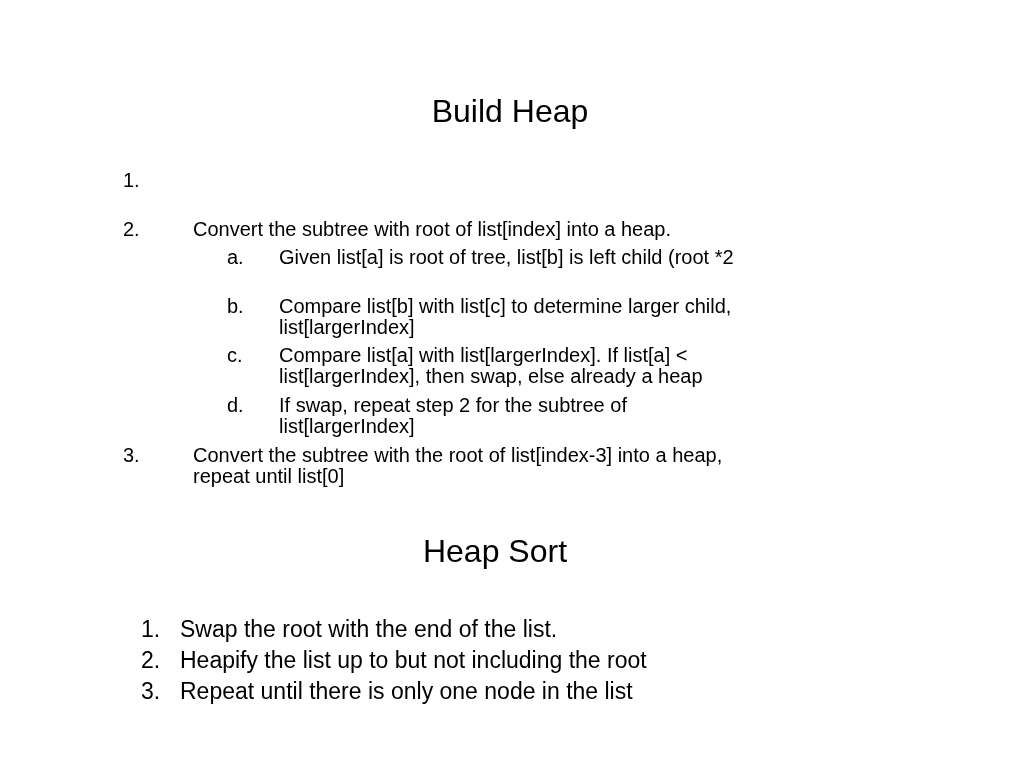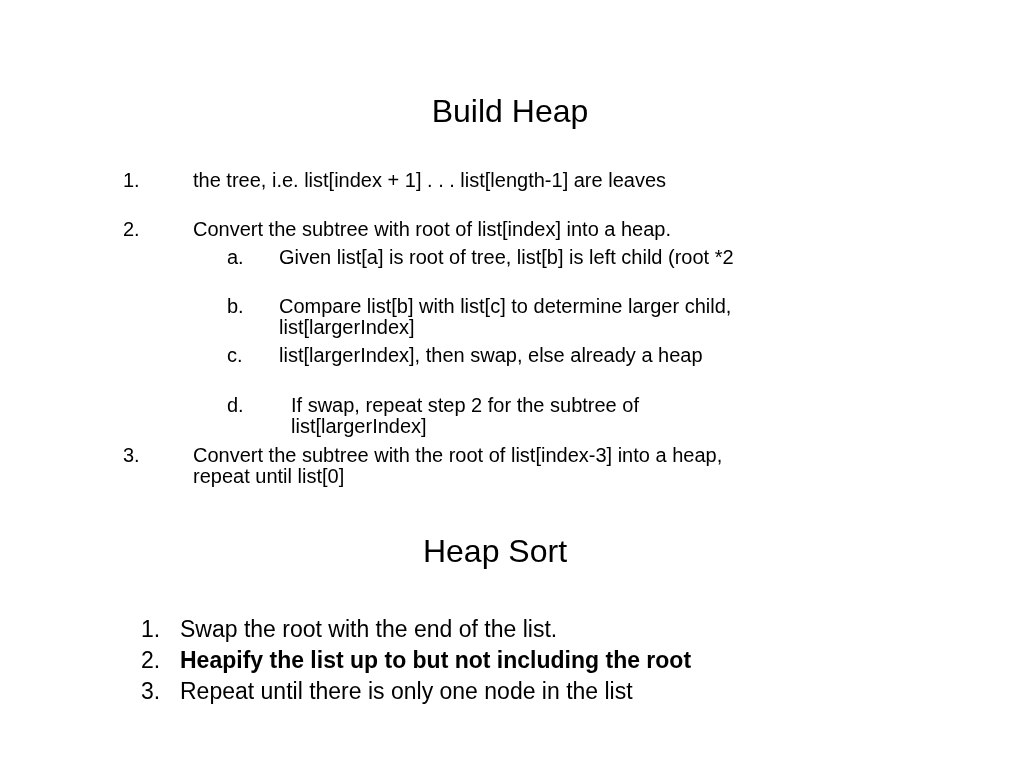--- a/index.html
+++ b/index.html
@@ -70,21 +70,20 @@
 </head>
 <body>
 
 <h1 class="title" id="title-build">Build Heap</h1>
 
 <div class="list-a">
 
   <div class="row" style="top:170px;left:0;">
     <span class="num" style="left:123px;">1.</span>
     <span class="txt" style="left:193px;">
-      <span>the tree, i.e. list[index + 1] . . . list[length-1] are leaves</span>
     </span>
   </div>
 
   <div class="row" style="top:219px;left:0;">
     <span class="num" style="left:123px;">2.</span>
     <span class="txt" style="left:193px;">
       <span>Convert the subtree with root of list[index] into a heap.</span>
     </span>
   </div>
 
@@ -99,27 +98,28 @@
     <span class="num" style="left:227px;">b.</span>
     <span class="txt" style="left:279px;">
       <span>Compare list[b] with list[c] to determine larger child,</span>
       <span>list[largerIndex]</span>
     </span>
   </div>
 
   <div class="row" style="top:345px;left:0;">
     <span class="num" style="left:227px;">c.</span>
     <span class="txt" style="left:279px;">
+      <span>Compare list[a] with list[largerIndex].  If list[a] &lt;</span>
       <span>list[largerIndex], then swap, else already a heap</span>
     </span>
   </div>
 
   <div class="row" style="top:395px;left:0;">
     <span class="num" style="left:227px;">d.</span>
-    <span class="txt" style="left:279px;margin-left:12px;">
+    <span class="txt" style="left:279px;">
       <span>If swap, repeat step 2 for the subtree of</span>
       <span>list[largerIndex]</span>
     </span>
   </div>
 
   <div class="row" style="top:445px;left:0;">
     <span class="num" style="left:123px;">3.</span>
     <span class="txt" style="left:193px;">
       <span>Convert the subtree with the root of list[index-3] into a heap,</span>
       <span>repeat until list[0]</span>
@@ -129,19 +129,19 @@
 
 <h1 class="title" id="title-sort">Heap Sort</h1>
 
 <div class="list-b">
   <div class="row" style="top:614px;left:0;">
     <span class="num" style="left:141px;">1.</span>
     <span class="txt" style="left:180px;">Swap the root with the end of the list.</span>
   </div>
   <div class="row" style="top:645px;left:0;">
     <span class="num" style="left:141px;">2.</span>
-    <span class="txt" style="left:180px;font-weight:bold;">Heapify the list up to but not including the root</span>
+    <span class="txt" style="left:180px;">Heapify the list up to but not including the root</span>
   </div>
   <div class="row" style="top:676px;left:0;">
     <span class="num" style="left:141px;">3.</span>
     <span class="txt" style="left:180px;">Repeat until there is only one node in the list</span>
   </div>
 </div>
 
 </body></html>

